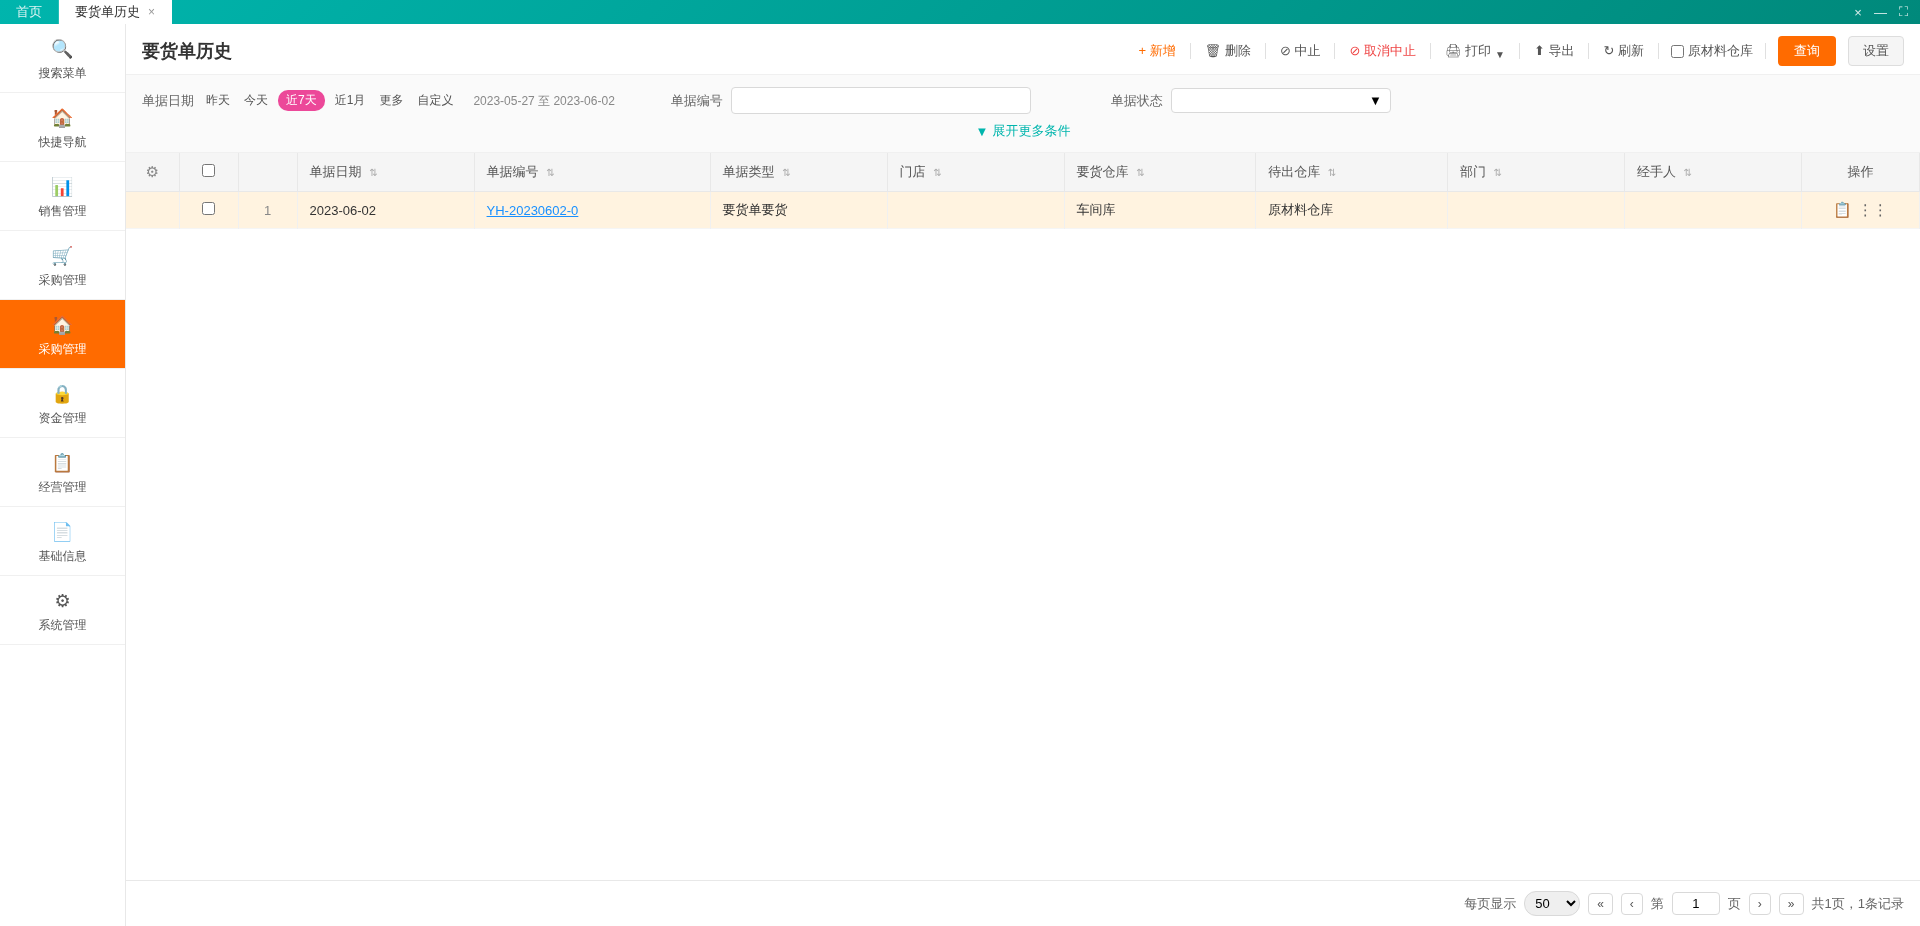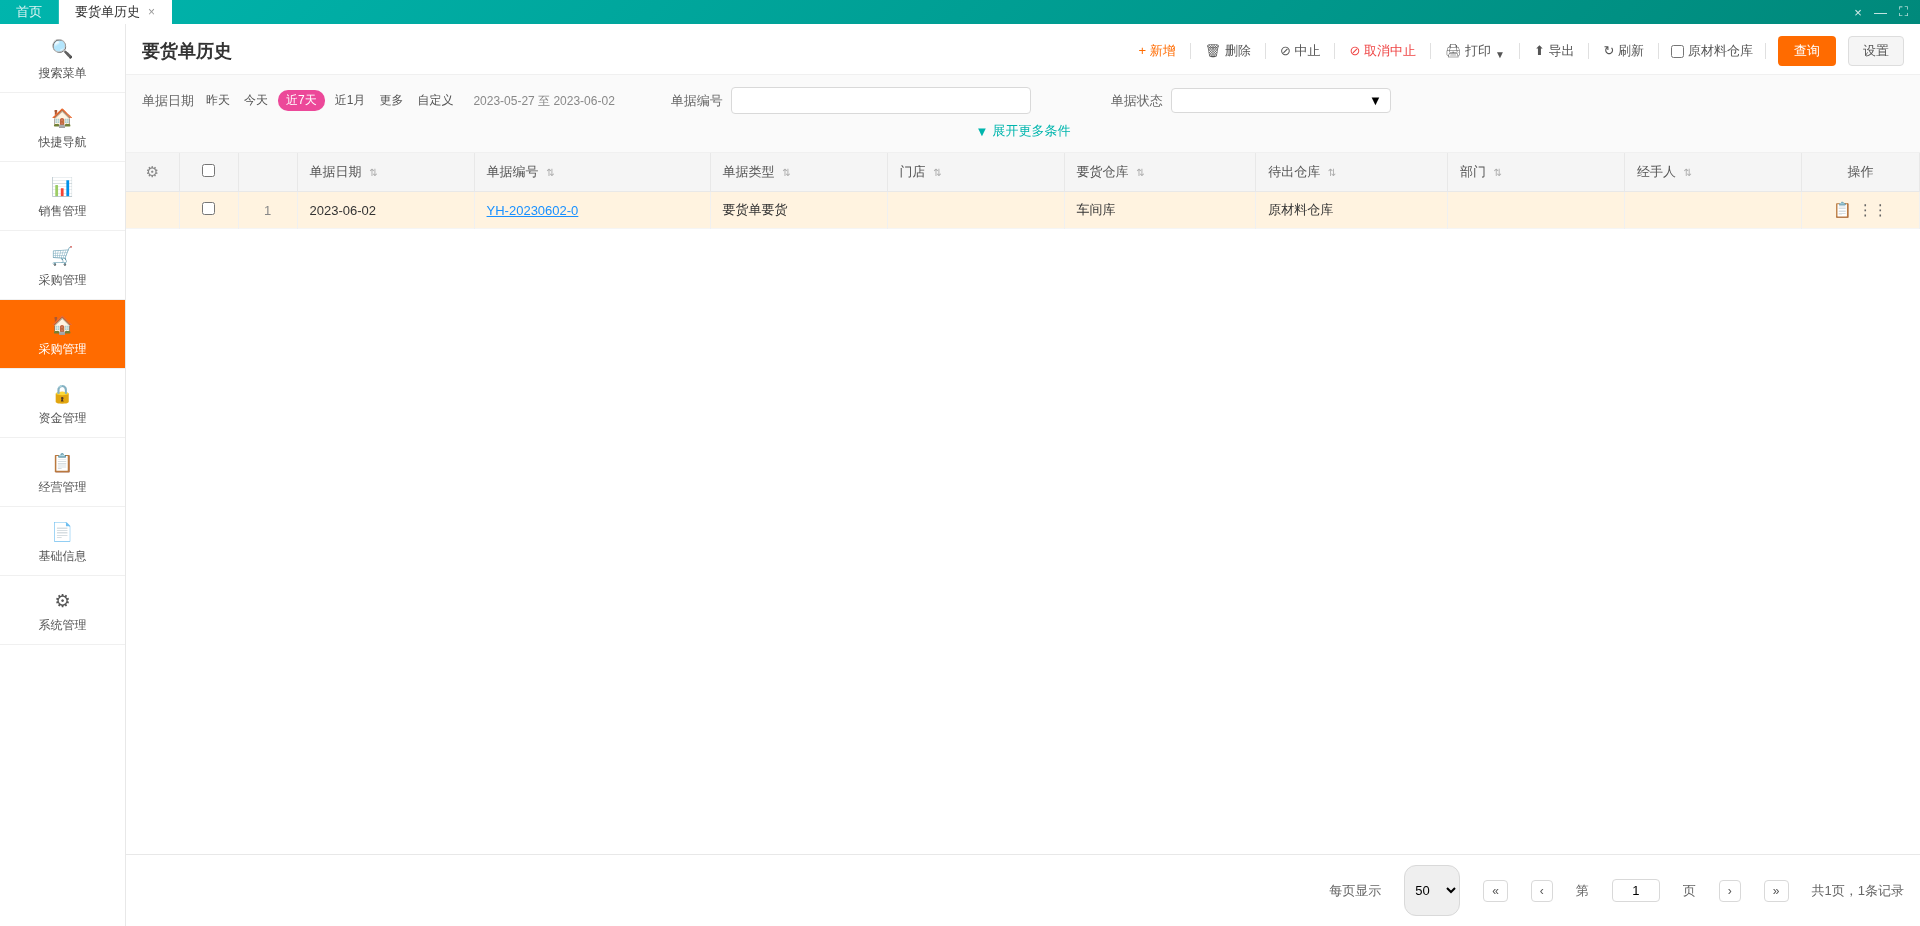--- a/index.html
+++ b/index.html
@@ -253,28 +253,28 @@
     }
 
     
     .pagination {
       display: flex;
       align-items: center;
       justify-content: flex-end;
       padding: 10px 16px;
       border-top: 1px solid #e8e8e8;
       background: white;
-      gap: 23px;
+      gap: 8px;
       flex-shrink: 0;
     }
     .page-size-label { color: #666; }
     .page-size-select {
       border: 1px solid #d9d9d9;
       border-radius: 12px;
-      padding: 16px 6px;
+      padding: 3px 6px;
       font-size: 13px;
     }
     .page-nav-btn {
       border: 1px solid #d9d9d9;
       background: white;
       border-radius: 4px;
       padding: 3px 8px;
       cursor: pointer;
       font-size: 12px;
       color: #555;

